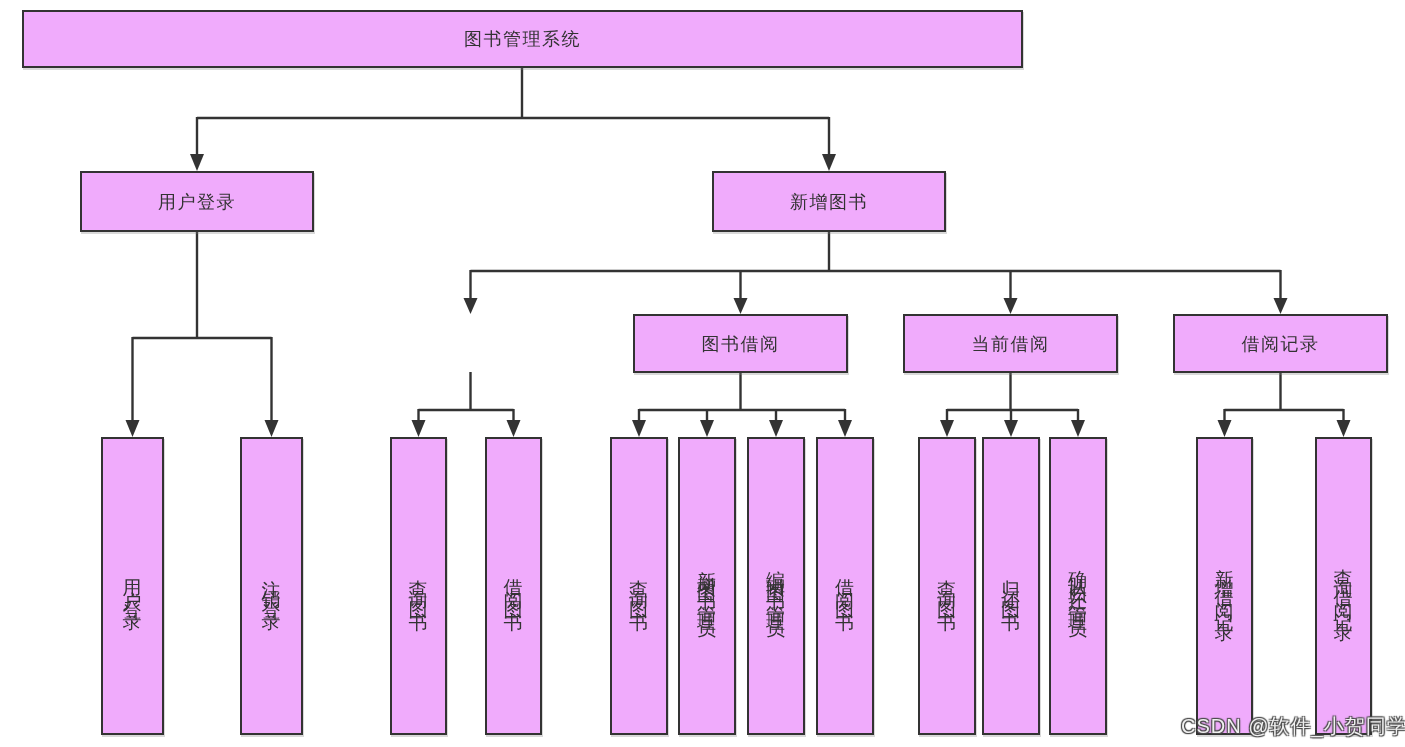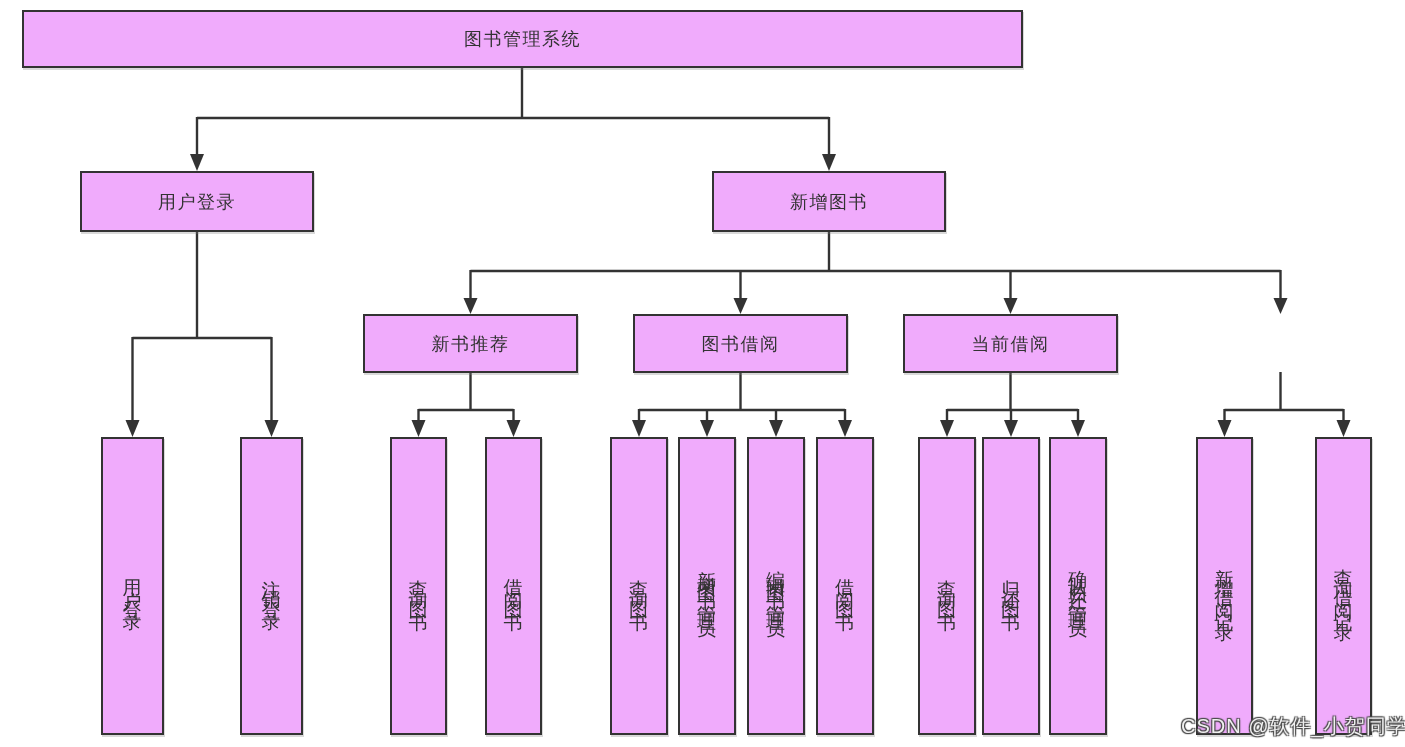--- a/index.html
+++ b/index.html
@@ -140,29 +140,29 @@
     <span class="lbl">图书管理系统</span>
   </div>
 
   <div class="node" style="left:80px;top:171px;width:234px;height:61px">
     <span class="lbl">用户登录</span>
   </div>
   <div class="node" style="left:712px;top:171px;width:234px;height:61px">
     <span class="lbl">新增图书</span>
   </div>
 
-  <div class="node" style="left:363px;top:314px;width:215px;height:59px">
-    <span class="lbl">新书推荐</span>
-  </div>
   <div class="node" style="left:633px;top:314px;width:215px;height:59px">
     <span class="lbl">图书借阅</span>
   </div>
   <div class="node" style="left:903px;top:314px;width:215px;height:59px">
     <span class="lbl">当前借阅</span>
   </div>
+  <div class="node" style="left:1173px;top:314px;width:215px;height:59px">
+    <span class="lbl">借阅记录</span>
+  </div>
 
   <div class="node" style="left:101px;top:437px;width:63px;height:298px">
     <span class="lbl-v">用户登录</span>
   </div>
   <div class="node" style="left:240px;top:437px;width:63px;height:298px">
     <span class="lbl-v">注销登录</span>
   </div>
 
   <div class="node" style="left:390px;top:437px;width:57px;height:298px">
     <span class="lbl-v">查询图书</span>

